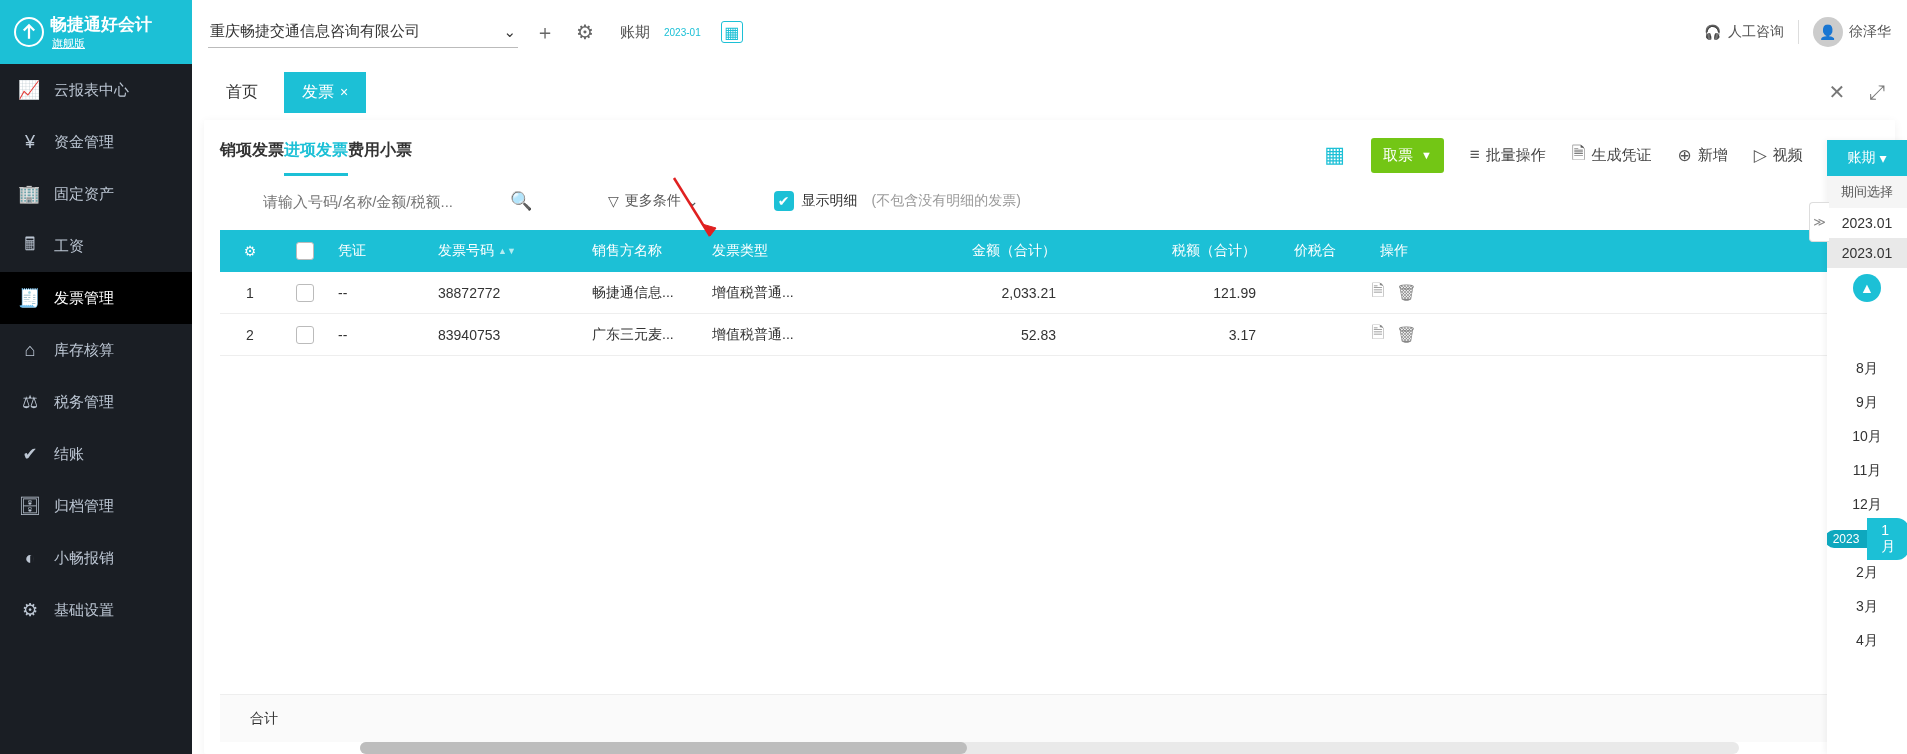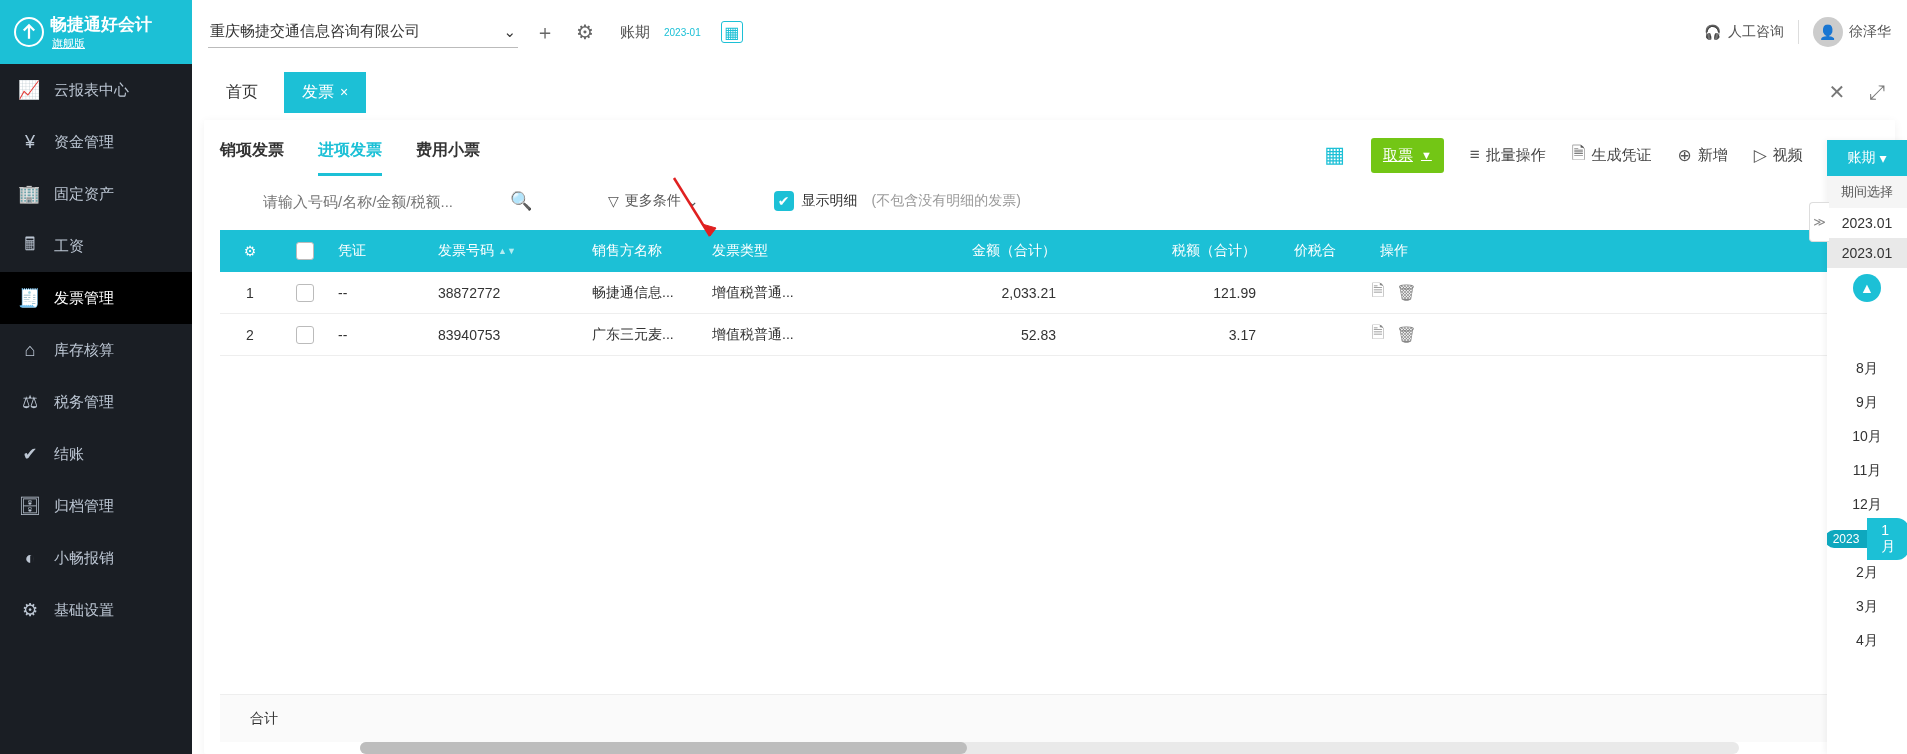--- a/index.html
+++ b/index.html
@@ -37,28 +37,28 @@
   .tab { padding: 10px 18px; font-size:16px; color:#333; cursor:pointer; display:flex; gap:6px; align-items:center;}
   .tab.active { background:#1cc0d6; color:#fff; }
   .tab-close { font-size:14px; }
   .tabbar-right { margin-left:auto; display:flex; align-items:center; gap:12px;}
   .tabbar-btn { width:28px; height:28px; display:flex; align-items:center; justify-content:center; color:#777; font-size:20px; cursor:pointer;}
 
   
   .content { flex:1; padding: 0 12px; display:flex; min-height:0; }
   .card { flex:1; background:#fff; box-shadow: 0 2px 10px rgba(0,0,0,0.06); border-radius:2px; padding: 14px 16px 0 16px; display:flex; flex-direction:column; min-width:0; position:relative;}
 
-  .subtabs { display:flex; gap:34px; }
+  .subtabs { display:flex; }
   .subtab { font-size:16px; font-weight:600; color:#333; padding: 6px 0 12px 0; border-bottom: 3px solid transparent; cursor:pointer;}
   .subtab.active { color:#1cc0d6; border-bottom-color:#1cc0d6; }
   .actions { margin-left:auto; display:flex; align-items:center; gap:26px; }
   .action-btn { display:flex; align-items:center; gap:6px; color:#444; font-size:15px; cursor:pointer;}
   .action-btn .ic { font-size:17px; color:#555;}
   .qr-icon { color:#1cc0d6; font-size:22px;}
-  .primary-btn { background:#73c615; color:#fff; padding: 8px 12px; border-radius:3px; display:flex; align-items:center; gap:8px; font-size:15px; cursor:pointer;text-decoration:underline; }
+  .primary-btn { background:#73c615; color:#fff; padding: 8px 12px; border-radius:3px; display:flex; align-items:center; gap:8px; font-size:15px; cursor:pointer; }
   .primary-btn .caret { font-size:11px;}
 
   .filter-row { display:flex; align-items:center; gap:45px; padding: 14px 0 18px 0; margin-left: 43px;}
   .search-wrap { display:flex; align-items:center; gap:10px; width:270px; border-bottom:0;}
   .search-input { border:none; outline:none; font-size:15px; color:#888; flex:1; background:transparent; }
   .search-icon { color:#1cc0d6; font-size:18px; cursor:pointer;}
   .more-cond { display:flex; align-items:center; gap:6px; color:#555; font-size:14px; cursor:pointer; margin-left:30px;}
   .checkbox-wrap { display:flex; align-items:center; gap:8px; margin-left:30px;}
   .checkbox-custom { width:20px; height:20px; border-radius:4px; background:#1cc0d6; display:flex; align-items:center; justify-content:center; color:#fff; font-size:14px; }
   .hint { color:#999; font-size:14px; margin-left:6px;}

